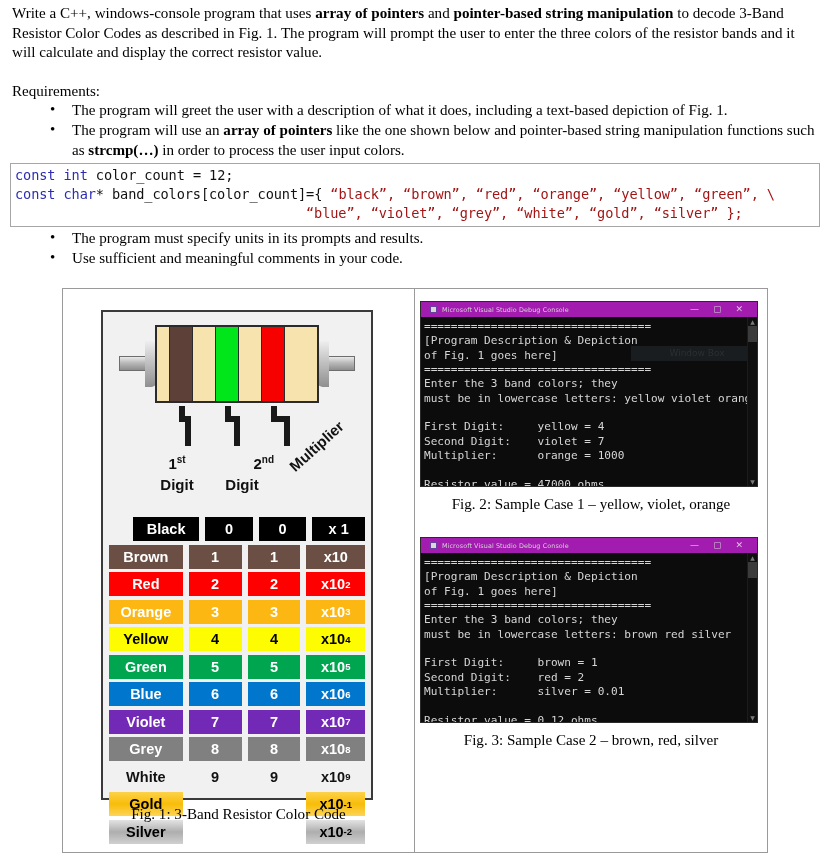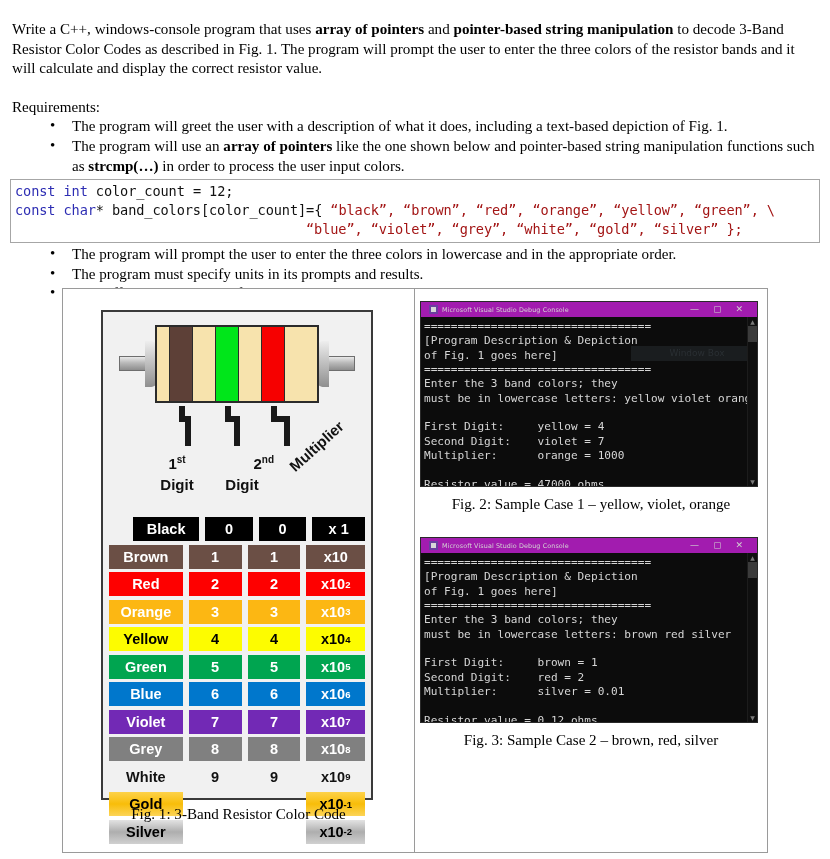--- a/index.html
+++ b/index.html
@@ -21,21 +21,21 @@
     box-sizing: border-box;
     padding: 4px 10px 0 10px;
   }
 
   
   .intro {
     font-family: "Liberation Serif", serif;
     font-size: 15.1px;
     line-height: 19.6px;
     text-align: left;
-    margin: 16px 0 0 2px;
+    margin: 0 0 0 2px;
   }
   .intro b { font-weight: bold; }
 
   .reqhead {
     font-size: 15.1px;
     line-height: 19.6px;
     margin: 19px 0 0 2px;
   }
 
   ul.reqs {
@@ -348,21 +348,20 @@
   <ul class="reqs reqs-top">
     <li><span>The program will greet the user with a description of what it does, including a text-based depiction of Fig. 1.</span></li>
     <li><span>The program will use an </span><b>array of pointers</b><span> like the one shown below and pointer-based string manipulation functions such as </span><b>strcmp(…)</b><span> in order to process the user input colors.</span></li>
   </ul>
 
   <div class="codebox"><span class="kw">const</span> <span class="kw">int</span><span class="plain"> color_count = </span><span class="num">12</span><span class="plain">;</span>
 <span class="kw">const</span> <span class="kw">char</span><span class="plain">* band_colors[color_count]={ </span><span class="str">“black”, “brown”, “red”, “orange”, “yellow”, “green”, \</span>
                                     <span class="str">“blue”, “violet”, “grey”, “white”, “gold”, “silver” };</span></div>
 
   <ul class="reqs reqs-bottom">
-    <li><span>The program will prompt the user to enter the three colors in lowercase and in the appropriate order.</span></li>
     <li><span>The program must specify units in its prompts and results.</span></li>
     <li><span>Use sufficient and meaningful comments in your code.</span></li>
   </ul>
 
   <div class="figtable">
 
     <div class="cell-left">
       <div class="fig1-wrap">
 
         <div class="resistor">

